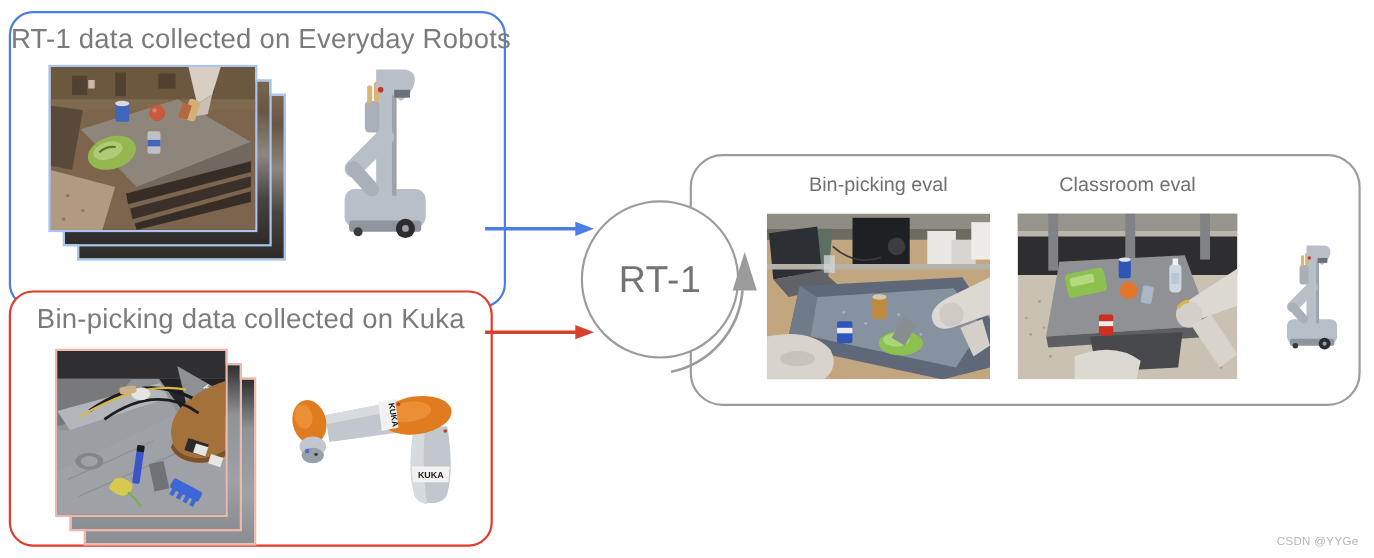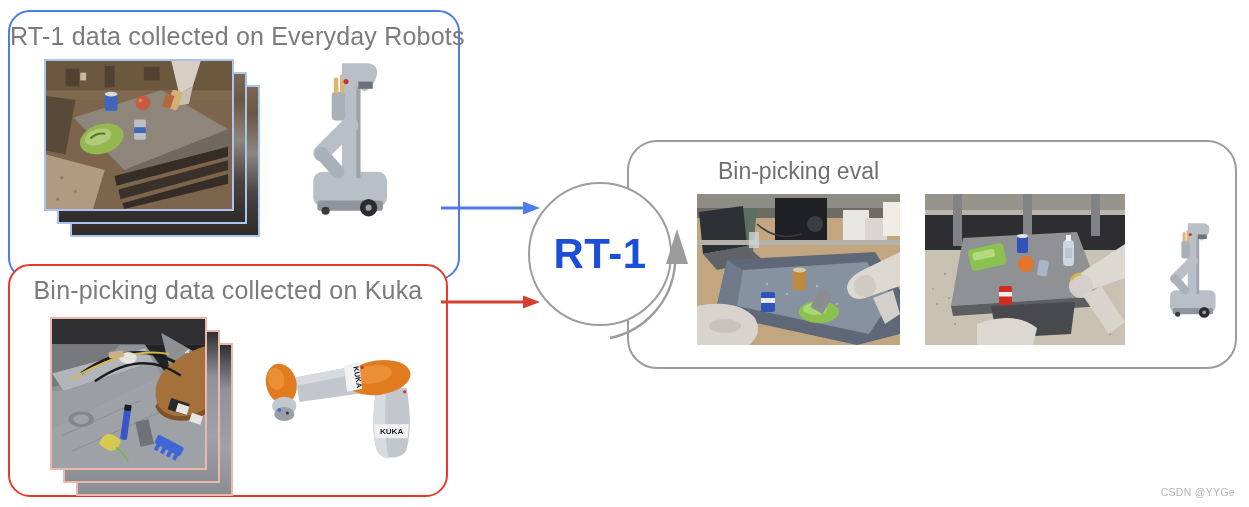--- a/index.html
+++ b/index.html
@@ -20,30 +20,30 @@
   .stack .layer{position:absolute;box-sizing:border-box;}
   .stackA .layer{width:190px;height:152px;border:2px solid #aac4f2;
     background:linear-gradient(180deg,#7b6750 0%,#6a5742 18%,#8d867e 45%,#4a443f 72%,#2e2a27 100%);}
   .stackB .layer{width:157px;height:153px;border:2px solid #eeb7ab;
     background:linear-gradient(180deg,#2f2f31 0%,#8f9296 30%,#9ea1a5 70%,#8a8d91 100%);}
   .layer.front{overflow:hidden;}
   .layer svg{display:block;width:100%;height:100%;}
   
   .evalbox{position:absolute;left:627px;top:140px;width:610px;height:229px;
     border:2px solid #9c9c9c;border-radius:30px;background:#ffffff;box-sizing:border-box;z-index:1;}
-  .eval-title{position:absolute;top:16px;text-align:center;font-size:23px;color:#707070;white-space:nowrap;}
+  .eval-title{position:absolute;top:16px;text-align:center;font-size:18px;color:#707070;white-space:nowrap;}
   .eval-photo{position:absolute;top:52px;overflow:hidden;}
   .eval-photo svg{display:block;width:100%;height:100%;}
   
   .rt1-circle{
     position:absolute;left:528px;top:182px;width:144px;height:144px;border-radius:50%;
     background:#ffffff;border:2px solid #9c9c9c;box-sizing:border-box;z-index:5;
     display:flex;align-items:center;justify-content:center;
   }
-  .rt1-label{font-size:42px;font-weight:700;color:#1d4ed8;letter-spacing:0.5px;}
+  .rt1-label{font-size:34px;font-weight:400;color:#737373;letter-spacing:0.5px;}
   
   .arrow-svg{position:absolute;z-index:6;}
   
   .robot-img{position:absolute;}
   
   .watermark{position:absolute;top:486px;right:14px;font-size:10.5px;color:#b5b5b5;letter-spacing:0.3px;}
 </style>
 </head>
 <body>
 
@@ -198,20 +198,21 @@
     </svg>
   </div>
 
   <svg class="arrow-svg" style="left:438px;top:292px;" width="106" height="20" viewBox="0 0 106 20">
     <line x1="3" y1="10" x2="86" y2="10" stroke="#d6402e" stroke-width="3.2"></line>
     <polygon points="85,3.5 85,16.5 102,10" fill="#d6402e"></polygon>
   </svg>
 
   <div class="evalbox">
     <div class="eval-title" style="left:68px;width:203px;">Bin-picking eval</div>
+    <div class="eval-title" style="left:296px;width:200px;">Classroom eval</div>
 
     <div class="eval-photo" style="left:68px;width:203px;height:151px;">
       <svg viewBox="0 0 203 151" preserveAspectRatio="none">
         <rect width="203" height="151" fill="#c2a67f"></rect>
         <rect width="203" height="14" fill="#8f8c84"></rect>
         <rect y="14" width="203" height="10" fill="#6e6b63"></rect>
         <polygon points="28,14 60,14 56,58 24,58" fill="#5d6f62"></polygon>
         <polygon points="2,18 46,12 50,52 6,60" fill="#2c2f34"></polygon>
         <polygon points="6,60 50,52 66,66 20,76" fill="#5f6266"></polygon>
         <rect x="78" y="4" width="52" height="44" fill="#1f2023"></rect>

